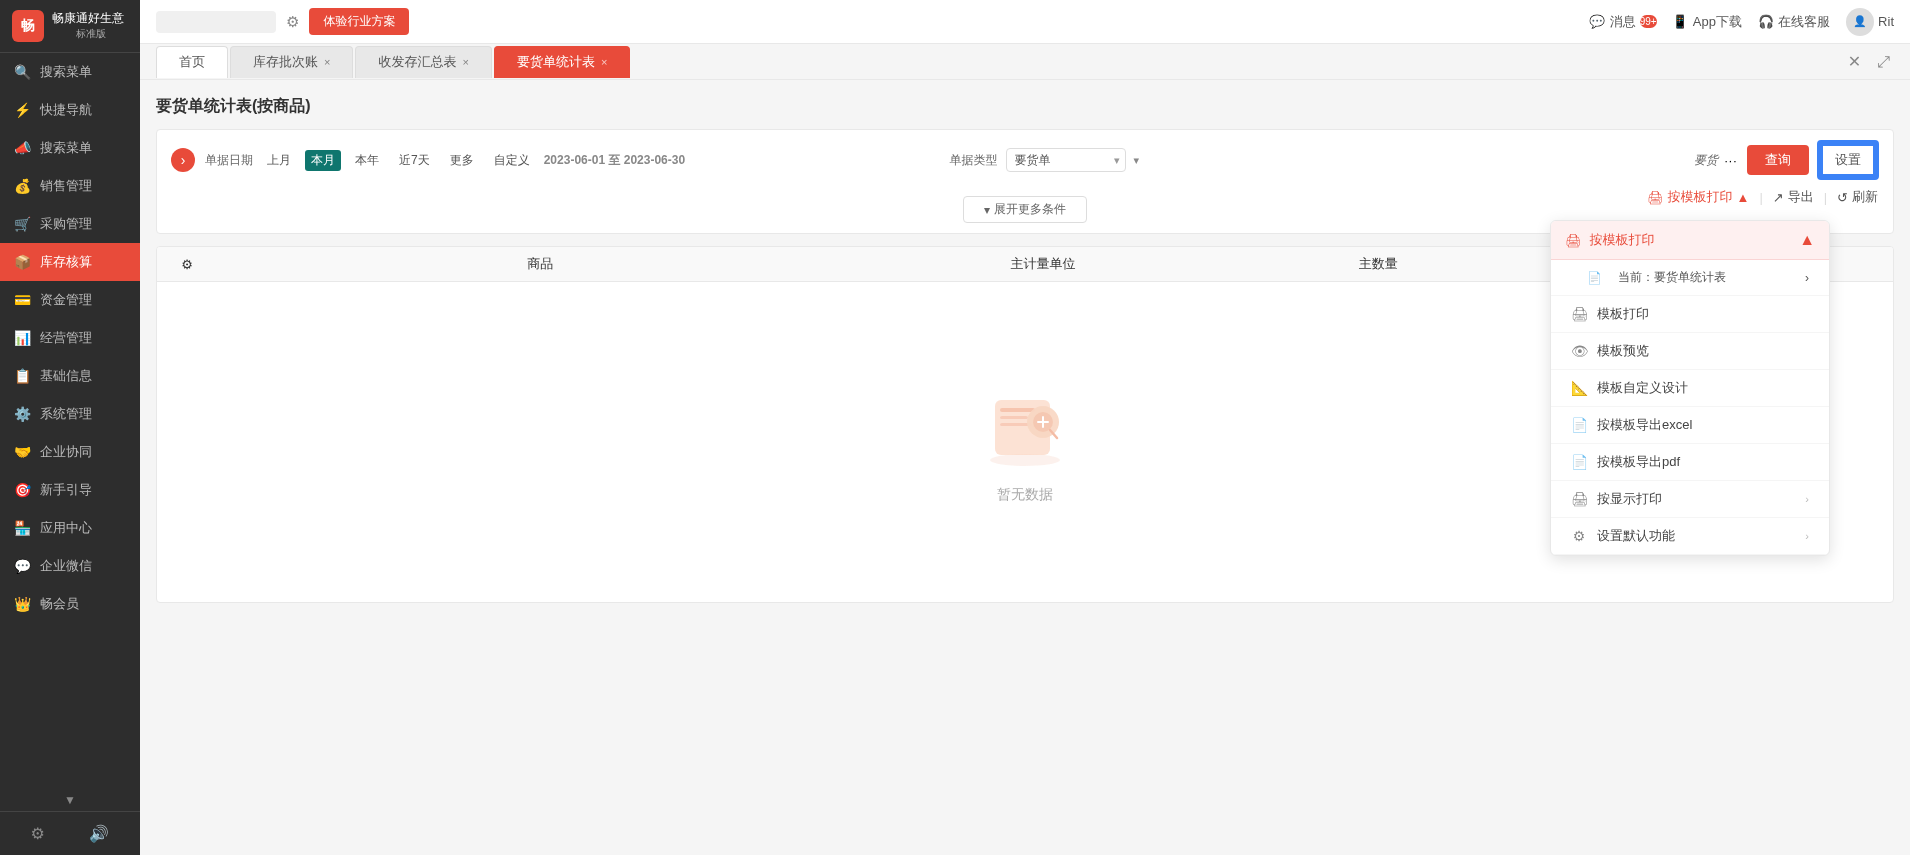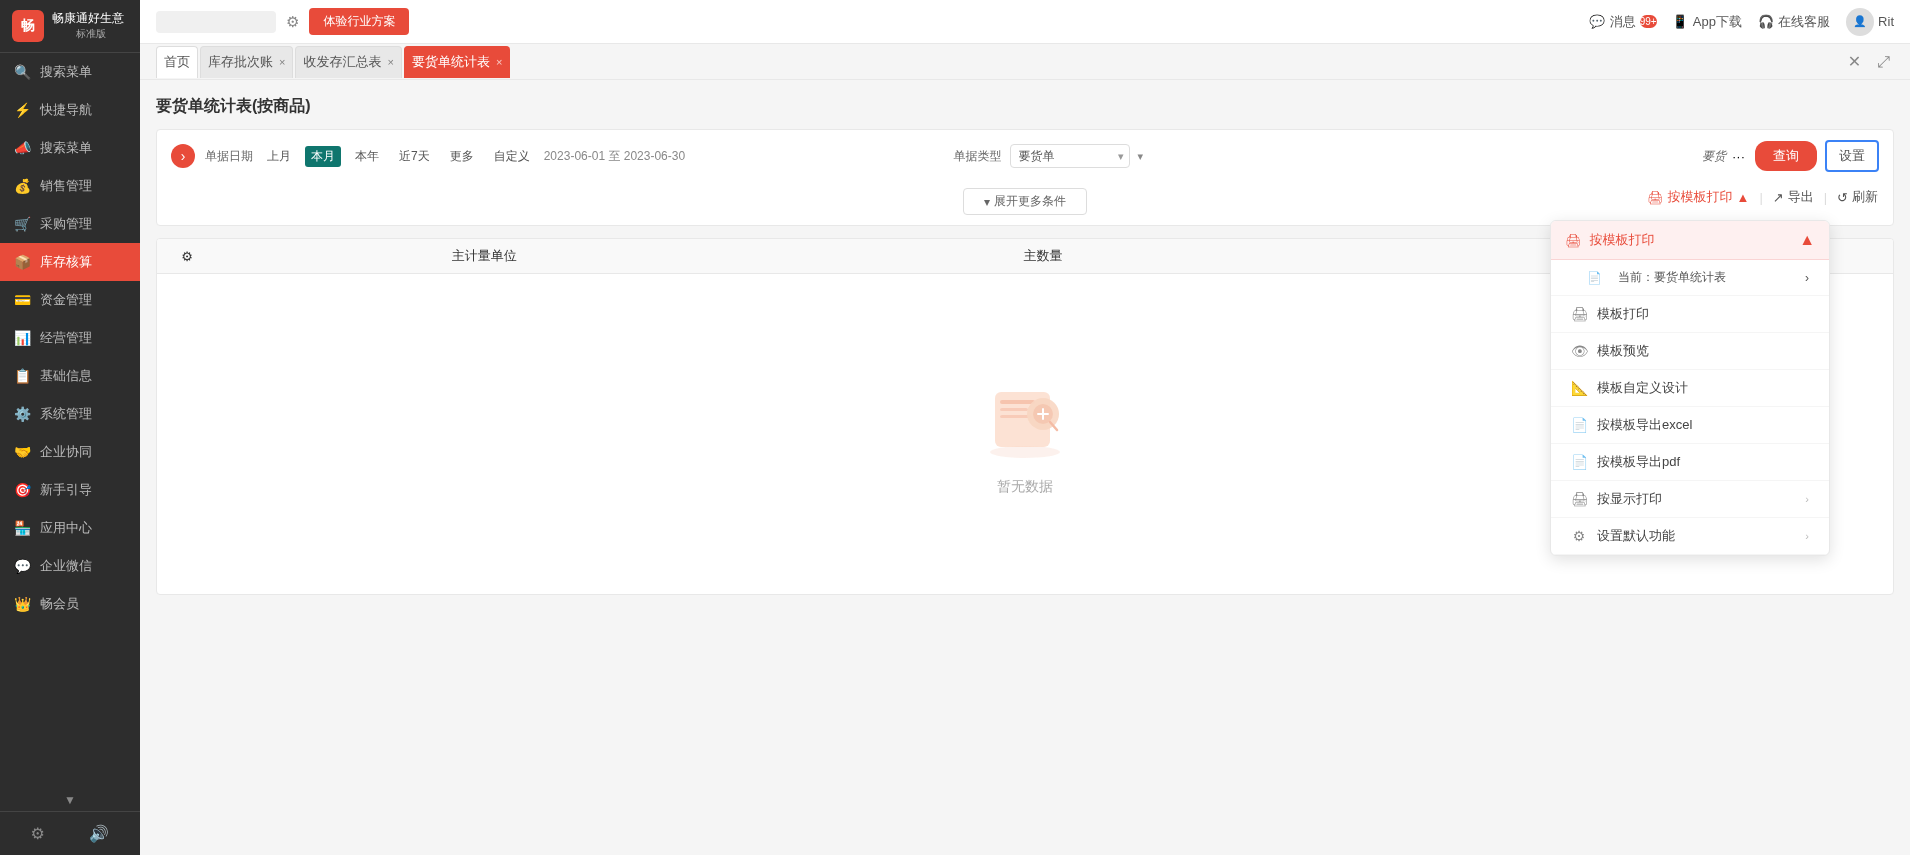--- a/index.html
+++ b/index.html
@@ -109,21 +109,21 @@
     
     .tabbar {
       background: #f5f5f5;
       border-bottom: 1px solid #e8e8e8;
       padding: 0 16px;
       height: 36px;
       display: flex; align-items: center; gap: 2px;
       position: relative;
     }
     .tab {
-      height: 32px; padding: 0 7px;
+      height: 32px; padding: 0 22px;
       display: flex; align-items: center; gap: 6px;
       border-radius: 4px 4px 0 0;
       cursor: pointer; font-size: 13px; color: #555;
       background: #e8e8e8;
       border: 1px solid #ddd;
       border-bottom: none;
     }
     .tab.active {
       background: #e84b3a; color: #fff; border-color: #e84b3a;
     }
@@ -159,21 +159,21 @@
       display: flex; align-items: center; gap: 8px; flex-wrap: wrap; flex: 1;
     }
     .filter-label { color: #666; font-size: 12px; white-space: nowrap; }
     .date-btn {
       background: none; border: none; font-size: 12px; color: #555; cursor: pointer;
       padding: 2px 6px; border-radius: 3px;
     }
     .date-btn.active {
       background: #0f766e; color: #fff;
     }
-    .date-range { font-size: 12px; color: #888; }
+    .date-range { font-size: 12px; color: #888; font-weight: bold; }
     .select-filter {
       border: 1px solid #ddd; border-radius: 4px;
       padding: 4px 24px 4px 8px; font-size: 12px; color: #555;
       background: #fff; cursor: pointer; min-width: 120px;
       appearance: none; position: relative;
     }
     .select-wrapper { position: relative; display: inline-block; }
     .select-wrapper::after {
       content: '▾'; position: absolute; right: 6px; top: 50%; transform: translateY(-50%);
       color: #999; pointer-events: none; font-size: 11px;
@@ -258,24 +258,24 @@
       padding: 9px 20px 9px 36px;
       color: #555; font-size: 12px;
     }
     .toolbar-btn {
       background: none; border: none; color: #555; cursor: pointer;
       font-size: 13px; display: flex; align-items: center; gap: 4px;
     }
     .toolbar-btn.active { color: #e84b3a; }
     .query-btn {
       background: #e84b3a; color: #fff; border: none;
-      border-radius: 12px; padding: 6px 18px; font-size: 13px; cursor: pointer;
+      border-radius: 4px; padding: 6px 18px; font-size: 13px; cursor: pointer;
     }
     .settings-btn {
-      background: none; border: 2px solid #3b82f6; color: #555;
+      background: none; border: 6px solid #3b82f6; color: #555;
       border-radius: 4px; padding: 5px 12px; font-size: 13px; cursor: pointer;
     }
   </style>
 </head>
 <body>
 
 <div class="sidebar">
   <div class="sidebar-logo">
     <div class="logo-icon">
       <span>畅</span>
@@ -470,20 +470,21 @@
           <span>展开更多条件</span>
         </button>
       </div>
     </div>
 
     <div class="table-wrap">
       <div class="table-header">
         <div class="table-col settings">
           <span>⚙</span>
         </div>
+        <div class="table-col product">商品</div>
         <div class="table-col unit">主计量单位</div>
         <div class="table-col qty">主数量</div>
         <div class="table-col amount">零售金额</div>
       </div>
       <div class="table-body">
         <div class="empty-state">
 
           <svg width="100" height="90" viewBox="0 0 100 90" class="scroll-svg">
             <ellipse cx="50" cy="80" rx="35" ry="6" fill="#f5d0c0" opacity="0.4"></ellipse>
             <rect x="20" y="20" width="55" height="55" rx="6" fill="#f9c4a8" opacity="0.7"></rect>

